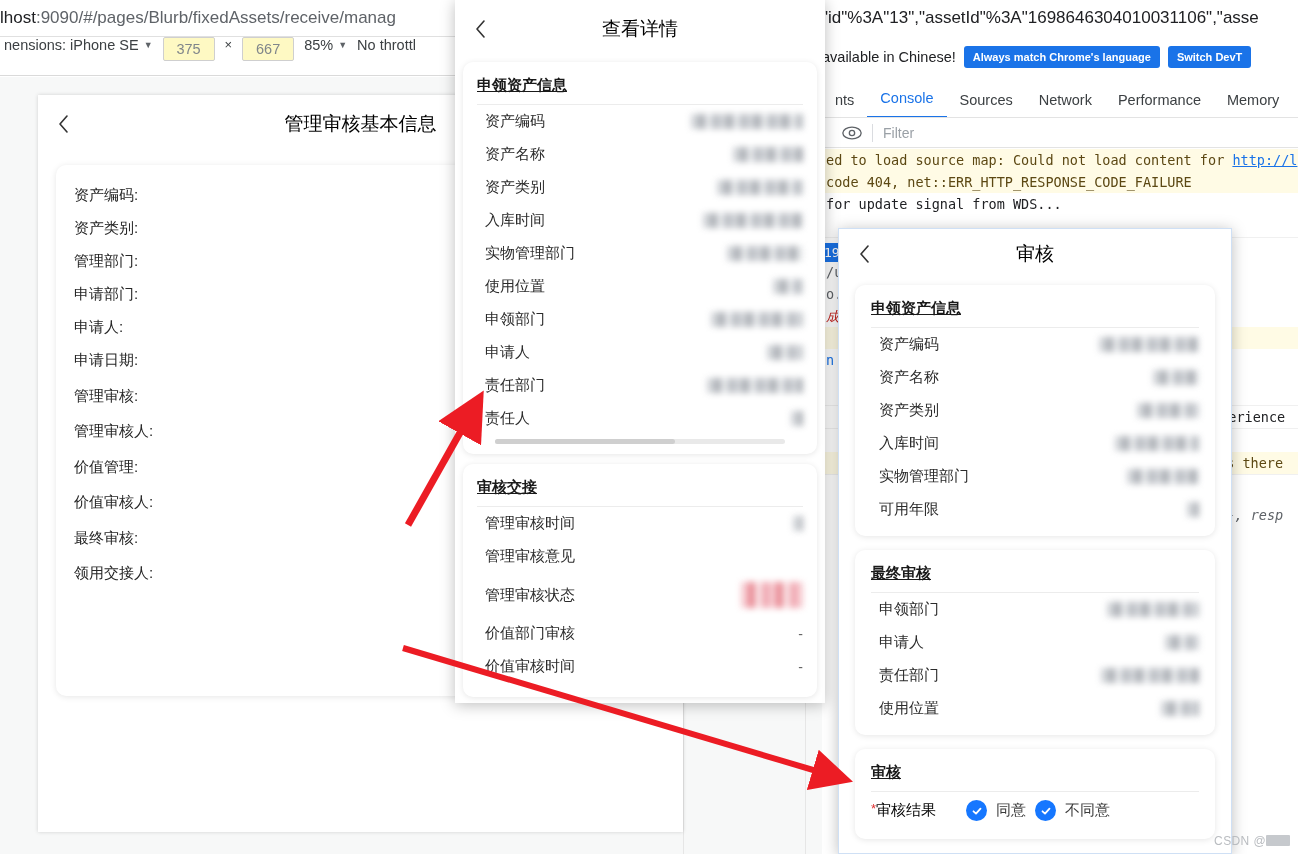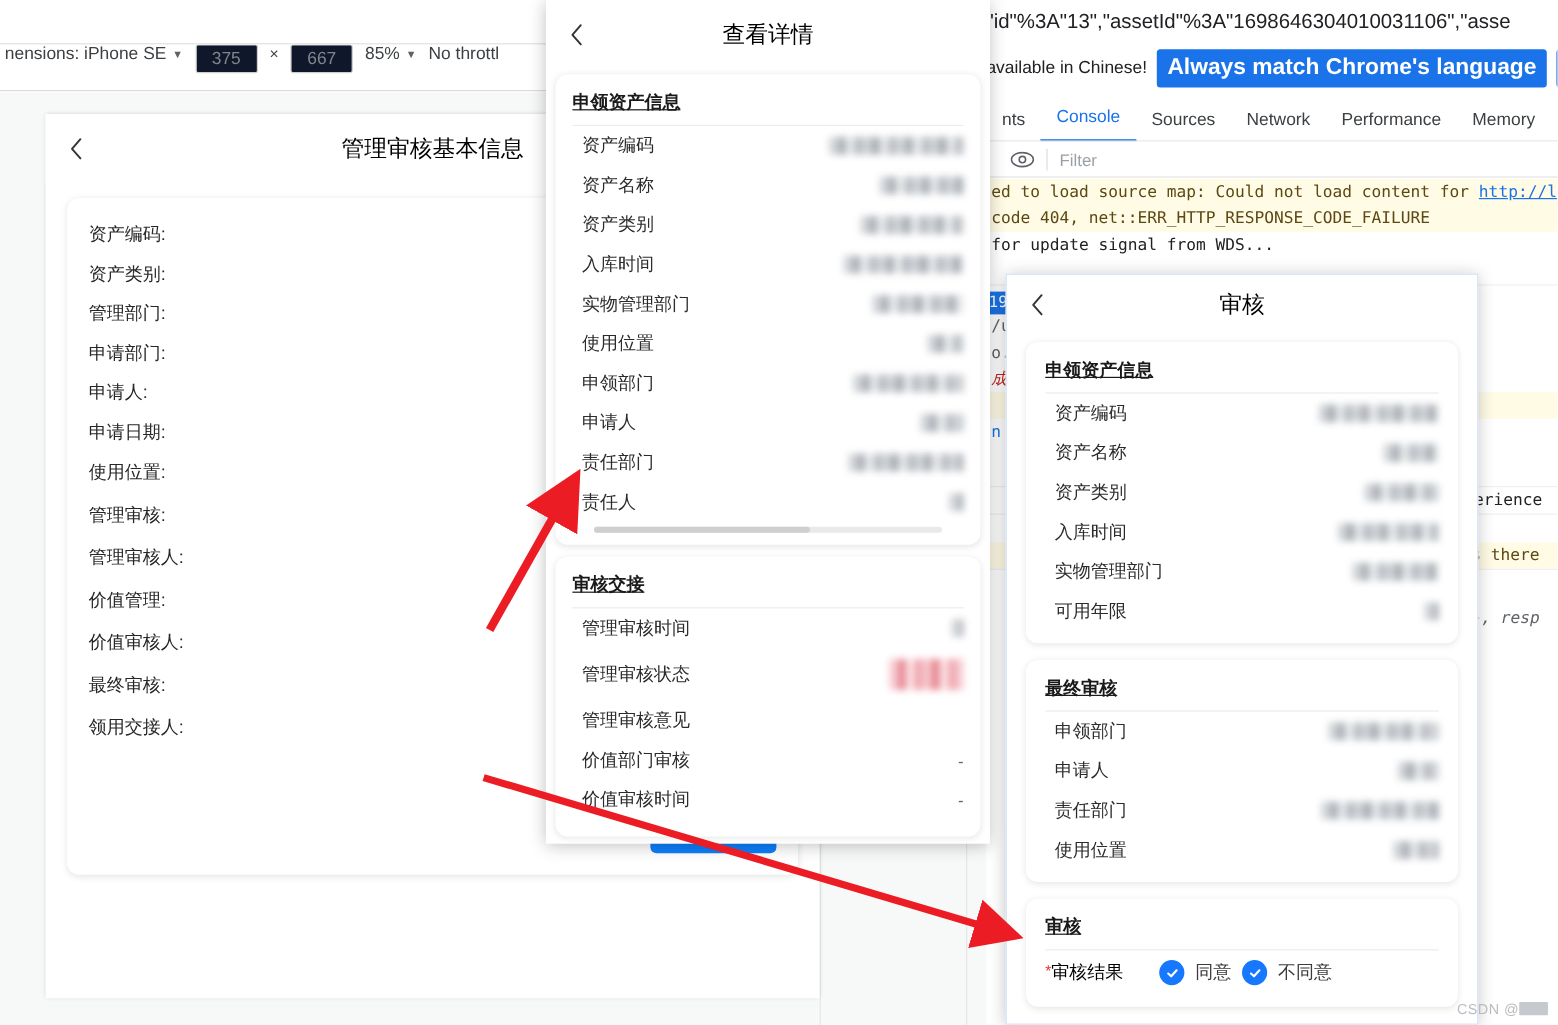--- a/index.html
+++ b/index.html
@@ -27,21 +27,21 @@
   .devtoolbar {
     position:absolute; left:0; top:36px; width:460px; height:40px;
     background:#fff; border-top:1px solid #e0e0e0; border-bottom:1px solid #dadada;
     display:flex; align-items:flex-start; gap:10px; padding-left:4px;
     font-size:14.5px; color:#3c4043; white-space:nowrap; overflow:hidden;
   }
   .devtoolbar .sel { display:flex; align-items:center; gap:5px; }
   .caret { font-size:9px; color:#5f6368; }
   .numbox {
     width:52px; height:24px; border:1px solid #cfcfcf; border-radius:2px;
-    background:#0f172a; color:#80868b; font-size:14.5px; text-align:center; line-height:22px;
+    background:#fef9c3; color:#80868b; font-size:14.5px; text-align:center; line-height:22px;
   }
   .times { color:#3c4043; font-size:13px; }
 
   .devtabsbar {
     position:absolute; left:822px; top:80px; width:476px; height:38px;
     background:#fff; display:flex; align-items:flex-end; gap:0;
     white-space:nowrap; overflow:hidden;
   }
   .dtab {
     font-size:14.5px; color:#3c4043; padding:0 13px 10px 13px;
@@ -50,21 +50,21 @@
   .dtabs-underline {
     position:absolute; left:822px; top:117px; width:476px; height:1px; background:#e3e3e3;
   }
 
   .noticebar {
     position:absolute; left:822px; top:38px; width:476px; height:38px;
     display:flex; align-items:center; gap:8px; background:#fff;
     white-space:nowrap; overflow:hidden; font-size:14.5px; color:#202124;
   }
   .bluebtn {
-    background:#1a73e8; color:#fff; font-weight:bold; font-size:19px;
+    background:#1a73e8; color:#fff; font-weight:bold; font-size:11px;
     border-radius:3px; padding:5px 9px; border:none;
   }
 
   .filterbar {
     position:absolute; left:822px; top:118px; width:476px; height:30px;
     background:#fff; display:flex; align-items:center; gap:10px;
     border-bottom:1px solid #e3e3e3; padding-left:20px;
   }
   .eye { width:20px; height:14px; }
   .vsep { width:1px; height:18px; background:#dadce0; }
@@ -191,20 +191,24 @@
     position:absolute; right:8px; bottom:6px; font-size:12px; color:#b9bcc0;
     letter-spacing:.4px;
   }
   .wm-block { display:inline-block; width:24px; height:11px; background:#c6c9cd; vertical-align:-1px; border-radius:1px; }
 </style>
 </head>
 <body>
 
 <div class="root">
 
+  <div class="urlbar">
+    <span class="host">lhost</span>
+      <span>:9090/#/pages/Blurb/fixedAssets/receive/manag</span>
+  </div>
 
   <div class="urlbar-right">
     <span>"id"%3A"13","assetId"%3A"1698646304010031106","asse</span>
   </div>
 
   <div class="devtoolbar">
     <span class="sel">
       <span>nensions: iPhone SE</span>
       <span class="caret">▼</span>
     </span>
@@ -302,24 +306,20 @@
       </div>
       <div class="row">
         <span class="k">申请人:</span>
         <span class="v">安轩</span>
       </div>
       <div class="row">
         <span class="k">申请日期:</span>
         <span class="v">2023-09-14</span>
       </div>
       <div class="row">
-        <span class="k">使用位置:</span>
-        <span class="v">井下</span>
-      </div>
-      <div class="row">
         <span class="k">管理审核:</span>
         <span class="tag">审核中</span>
       </div>
       <div class="row">
         <span class="k">管理审核人:</span>
         <span class="v dash">-</span>
       </div>
       <div class="row">
         <span class="k">价值管理:</span>
         <span class="tag">审核中</span>
@@ -404,27 +404,27 @@
       </div>
 
       <div class="card" style="margin:10px 8px;padding:6px 14px 14px 14px">
         <div class="sec-title">审核交接</div>
         <div class="sec-rule"></div>
 
         <div class="drow">
             <span>管理审核时间</span>
             <span class="blur" style="width:10px"></span>
           </div>
+        <div class="drow">
+            <span>管理审核意见</span>
+            <span class="dv"></span>
+          </div>
         <div class="drow" style="height:44px">
             <span>管理审核状态</span>
             <span class="blur pink" style="width:62px;height:26px"></span>
-          </div>
-        <div class="drow">
-            <span>管理审核意见</span>
-            <span class="dv"></span>
           </div>
         <div class="drow">
             <span>价值部门审核</span>
             <span class="dv">-</span>
           </div>
         <div class="drow">
             <span>价值审核时间</span>
             <span class="dv">-</span>
           </div>
       </div>

